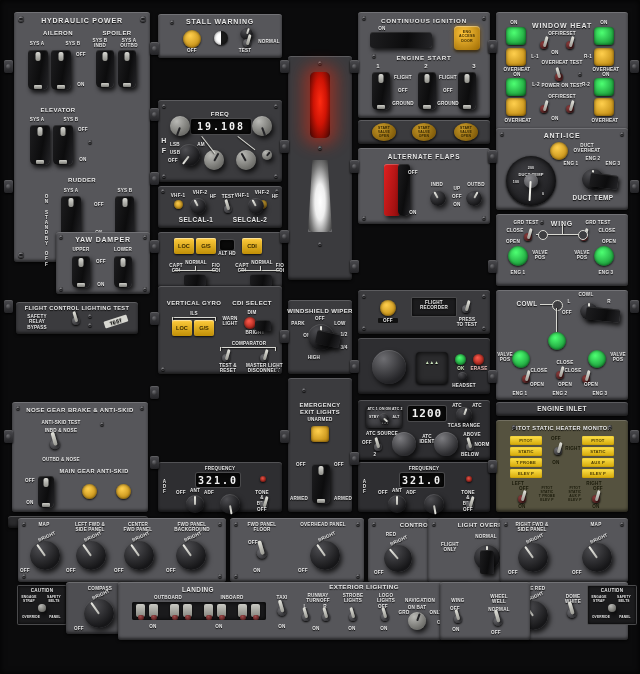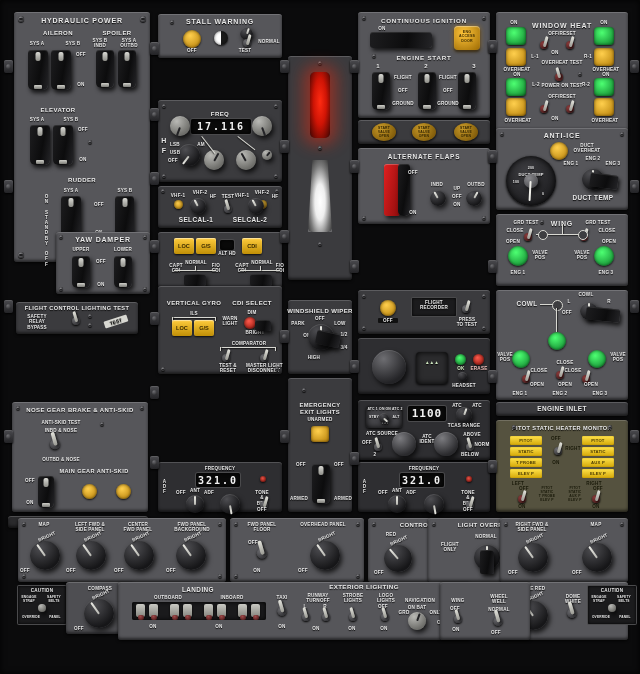--- a/index.html
+++ b/index.html
@@ -268,21 +268,21 @@
     <div class="tgl dn" style="left:85px;top:20px;">
         <div class="base"></div>
         <div class="bat"></div>
       </div>
     <div class="lbl xs" style="left:76px;top:34px;width:22px;">TEST</div>
     <div class="lbl xs" style="left:98px;top:25px;width:26px;">NORMAL</div>
   </div>
 
   <div class="panel dk" style="left:158px;top:100px;width:124px;height:82px;">
     <div class="lbl" style="left:0;top:11px;width:124px;">FREQ</div>
-    <div class="disp" style="left:33px;top:19px;width:60px;height:15px;font-size:10px;">17.116</div>
+    <div class="disp" style="left:33px;top:19px;width:60px;height:15px;font-size:10px;">19.108</div>
     <div class="knob sil" style="left:12px;top:16px;width:20px;height:20px;">
         <div class="ptr" style="transform:rotate(200deg);"></div>
       </div>
     <div class="knob sil" style="left:94px;top:16px;width:20px;height:20px;">
         <div class="ptr" style="transform:rotate(160deg);"></div>
       </div>
     <div class="lbl" style="left:2px;top:37px;width:8px;font-size:7px;">H</div>
     <div class="lbl" style="left:2px;top:47px;width:8px;font-size:7px;">F</div>
     <div class="knob" style="left:20px;top:44px;width:22px;height:22px;">
         <div class="ptr" style="transform:rotate(218deg);"></div>
@@ -573,21 +573,21 @@
     <div class="gauge" style="left:8px;top:6px;width:36px;height:22px;border-radius:3px;background:#46464a;">
       <div class="lbl xs" style="left:0;top:1px;width:20px;font-size:3.4px;">ATC 1 ON</div>
       <div class="lbl xs" style="left:18px;top:1px;width:20px;font-size:3.4px;">ON ATC 2</div>
       <div class="lbl xs" style="left:2px;top:9px;width:12px;font-size:3.4px;">STBY</div>
       <div class="lbl xs" style="left:24px;top:9px;width:12px;font-size:3.4px;">ALT</div>
       <div class="lbl xs" style="left:13px;top:15px;width:12px;font-size:3.4px;">TST</div>
       <div class="knob" style="left:13px;top:7px;width:10px;height:10px;">
           <div class="ptr" style="transform:rotate(130deg);"></div>
         </div>
     </div>
-    <div class="disp" style="left:50px;top:6px;width:38px;height:15px;font-size:11px;letter-spacing:1px;">1100</div>
+    <div class="disp" style="left:50px;top:6px;width:38px;height:15px;font-size:11px;letter-spacing:1px;">1200</div>
     <div class="knob" style="left:98px;top:7px;width:16px;height:16px;">
         <div class="ptr" style="transform:rotate(20deg);"></div>
       </div>
     <div class="lbl xs" style="left:92px;top:3px;width:14px;">ATC</div>
     <div class="lbl xs" style="left:112px;top:3px;width:14px;">ATC</div>
     <div class="lbl xs" style="left:86px;top:23px;width:40px;">TCAS RANGE</div>
     <div class="lbl xs" style="left:6px;top:31px;width:36px;">ATC SOURCE</div>
     <div class="tgl up" style="left:16px;top:38px;">
         <div class="base"></div>
         <div class="bat"></div>

